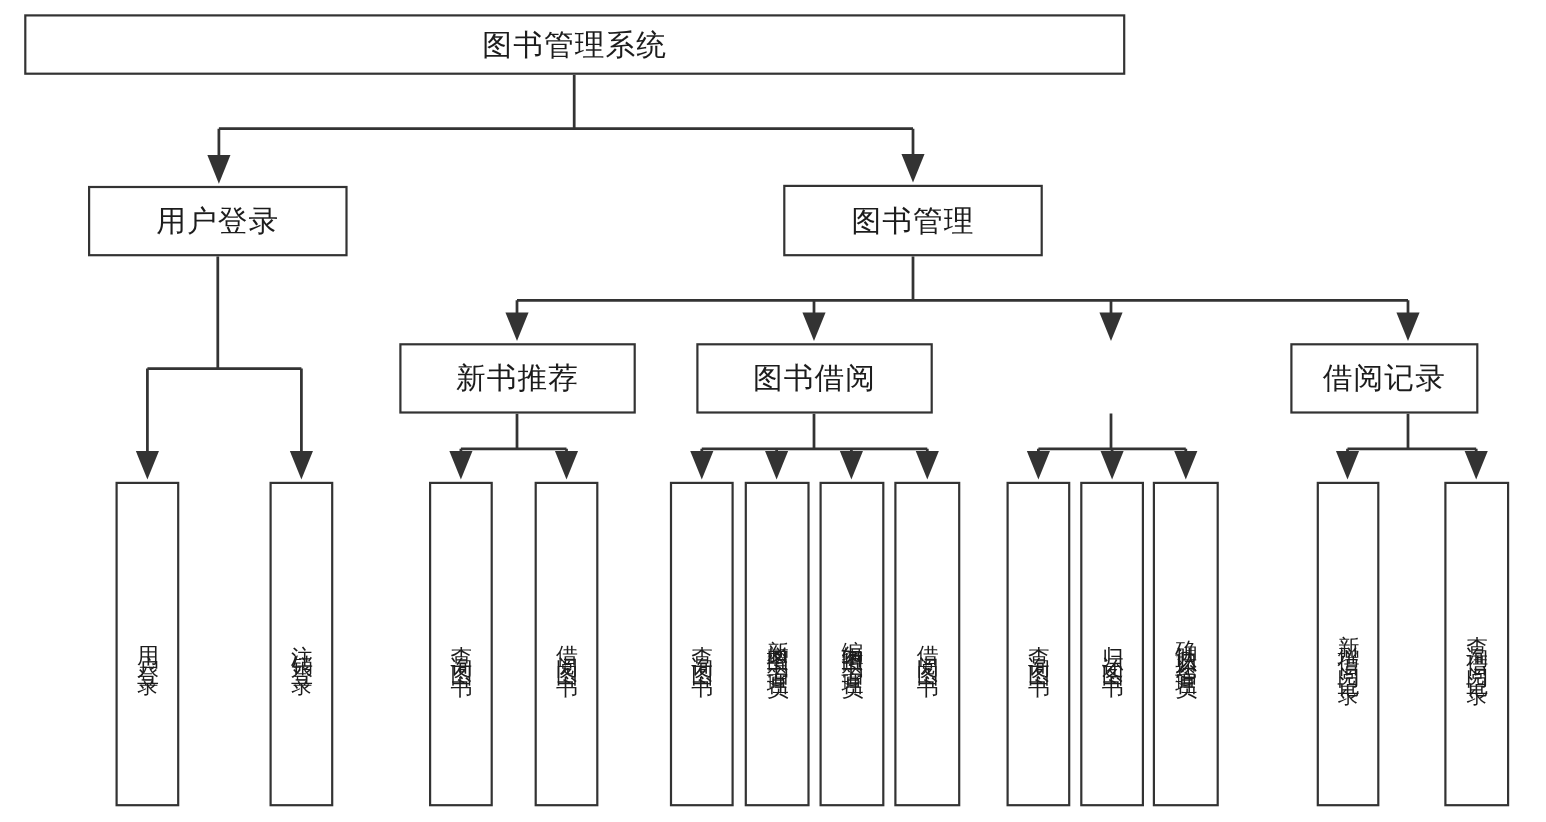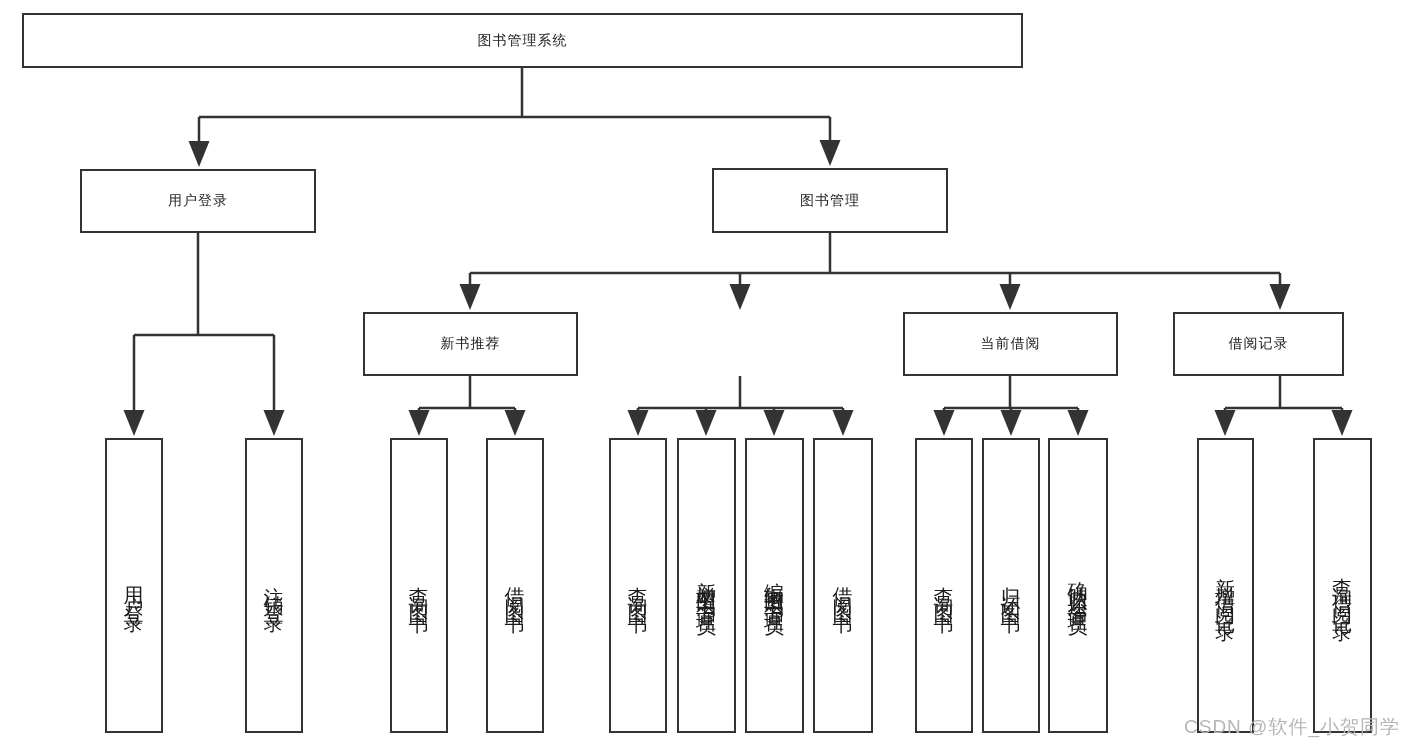--- a/index.html
+++ b/index.html
@@ -17,21 +17,21 @@
     width: 1405px; height: 747px;
   }
   .box {
     position: absolute;
     box-sizing: border-box;
     background: #ffffff;
     border: 2.5px solid #333333;
     display: flex;
     align-items: center;
     justify-content: center;
-    font-size: 14px;
+    font-size: 27px;
     color: #1c1c1c;
     letter-spacing: 1px;
     white-space: nowrap;
   }
   .leaf {
     border-width: 2px;
     writing-mode: vertical-rl;
     text-orientation: mixed;
     font-size: 20px;
     letter-spacing: 9px;
@@ -97,36 +97,35 @@
       <use href="#ah" x="1342" y="436"></use>
     </g>
   </svg>
 
   <div class="box" style="left:22px; top:13px; width:1001px; height:55px;">图书管理系统</div>
 
   <div class="box" style="left:80px; top:169px; width:236px; height:64px;">用户登录</div>
   <div class="box" style="left:363px; top:312px; width:215px; height:64px;">新书推荐</div>
 
   <div class="box" style="left:712px; top:168px; width:236px; height:65px;">图书管理</div>
-  <div class="box" style="left:903px; top:312px; width:215px; height:64px;">当前借阅</div>
+  <div class="box" style="left:633px; top:312px; width:215px; height:64px;">图书借阅</div>
   <div class="box" style="left:1173px; top:312px; width:171px; height:64px;">借阅记录</div>
 
   <div class="box leaf" style="left:105px; top:438px; width:58px; height:295px;">用户登录</div>
   <div class="box leaf" style="left:245px; top:438px; width:58px; height:295px;">注销登录</div>
 
   <div class="box leaf" style="left:390px; top:438px; width:58px; height:295px;">查询图书</div>
   <div class="box leaf" style="left:486px; top:438px; width:58px; height:295px;">借阅图书</div>
 
   <div class="box leaf" style="left:609px; top:438px; width:58px; height:295px;">查询图书</div>
   <div class="box leaf long" style="left:677px; top:438px; width:59px; height:295px;">新增图书（管理员）</div>
   <div class="box leaf long" style="left:745px; top:438px; width:59px; height:295px;">编辑图书（管理员）</div>
   <div class="box leaf" style="left:813px; top:438px; width:60px; height:295px;">借阅图书</div>
 
   <div class="box leaf" style="left:915px; top:438px; width:58px; height:295px;">查询图书</div>
   <div class="box leaf" style="left:982px; top:438px; width:58px; height:295px;">归还图书</div>
   <div class="box leaf long" style="left:1048px; top:438px; width:60px; height:295px;">确认归还（管理员）</div>
 
   <div class="box leaf" style="left:1197px; top:438px; width:57px; height:295px;">新增借阅记录</div>
   <div class="box leaf" style="left:1313px; top:438px; width:59px; height:295px;">查询借阅记录</div>
 
-  <div class="watermark">CSDN @软件_小贺同学</div>
 
 </div>
 
 </body></html>

